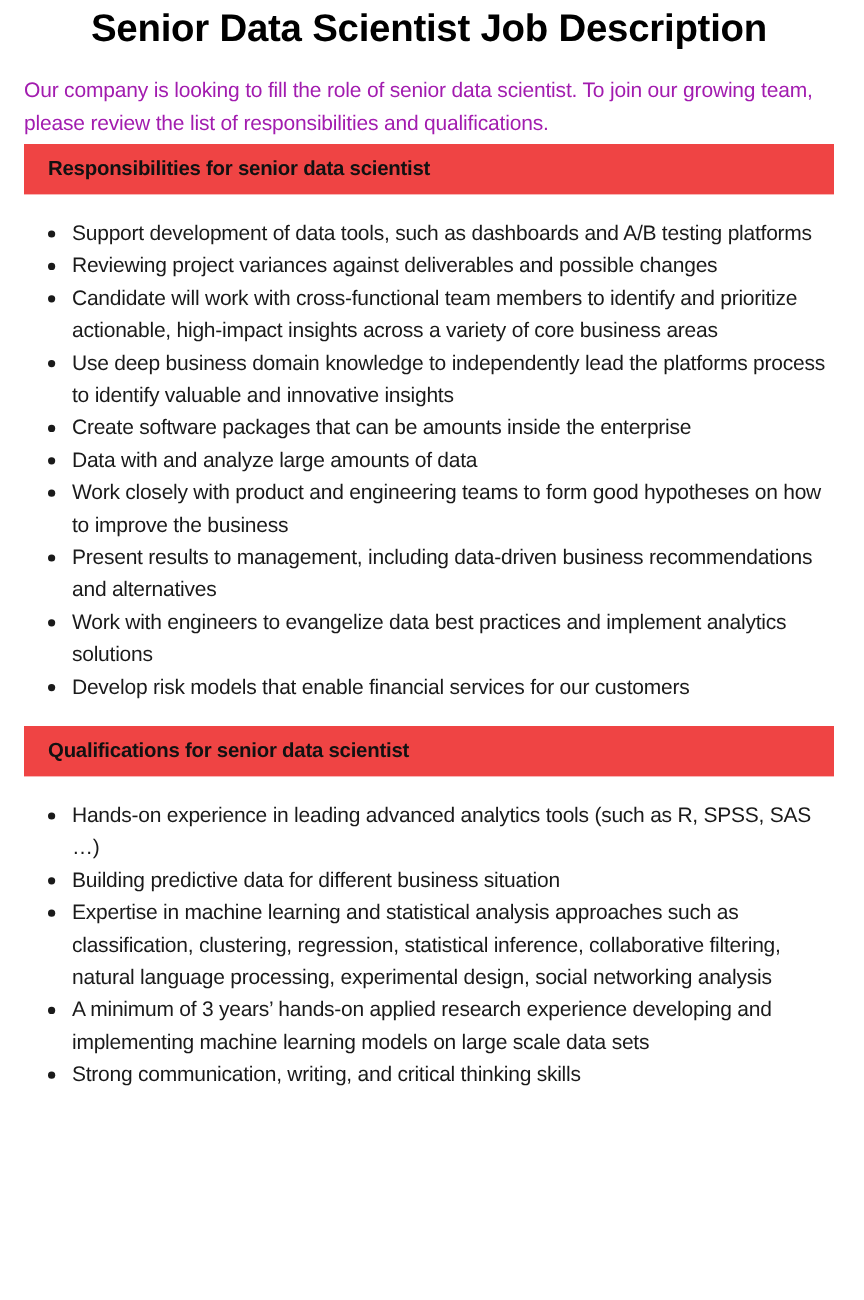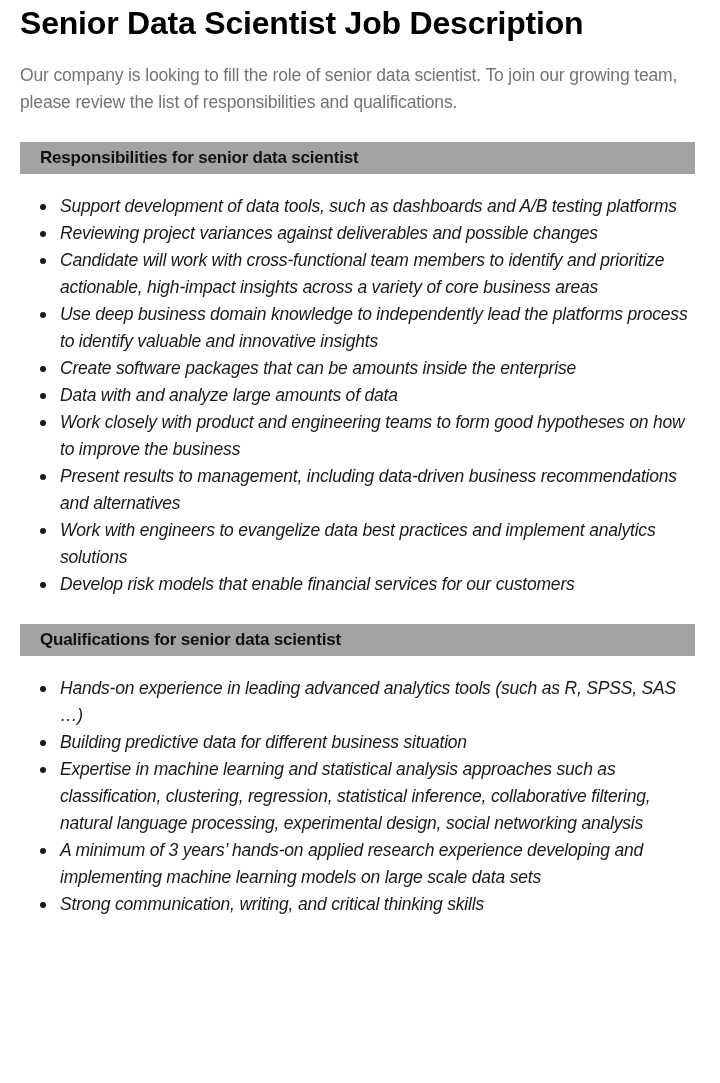--- a/index.html
+++ b/index.html
@@ -17,38 +17,38 @@
     .page {
       position: relative;
       width: 720px;
       padding: 0 25px 0 20px;
       box-sizing: border-box;
     }
     .title {
       margin: 0;
       padding-top: 3px;
       height: 40px;
-      text-align: left;
+      text-align: center;
       font-size: 32px;
       font-weight: bold;
       line-height: 40px;
       letter-spacing: -0.2px;
       color: #000000;
     }
     .intro {
       margin: 19px 0 0 0;
       font-size: 17.5px;
       line-height: 27px;
-      color: #737373;
+      color: #a21caf;
       letter-spacing: -0.15px;
     }
     .section-header {
-      margin-top: 26px;
-      background: #a3a3a3;
-      height: 32px;
+      margin-top: 4px;
+      background: #ef4444;
+      height: 42px;
       padding: 0 20px;
       box-sizing: border-box;
       display: flex;
       align-items: center;
     }
     .section-header span {
       font-size: 17px;
       font-weight: bold;
       color: #111111;
       letter-spacing: -0.2px;
@@ -57,21 +57,20 @@
       list-style: none;
       margin: 19px 0 0 0;
       padding: 0 0 0 40px;
     }
     ul.list li {
       position: relative;
       font-size: 17.5px;
       line-height: 27px;
       color: #1a1a1a;
       letter-spacing: -0.2px;
-      font-style: italic;
     }
     ul.list li .bullet {
       position: absolute;
       left: -20px;
       top: 11px;
       width: 6px;
       height: 6px;
       border-radius: 50%;
       background: #1a1a1a;
     }

